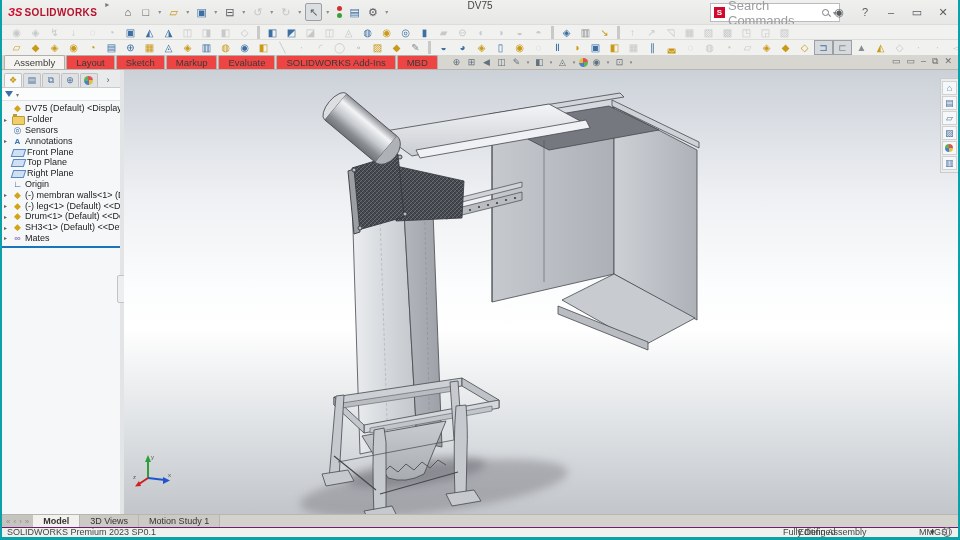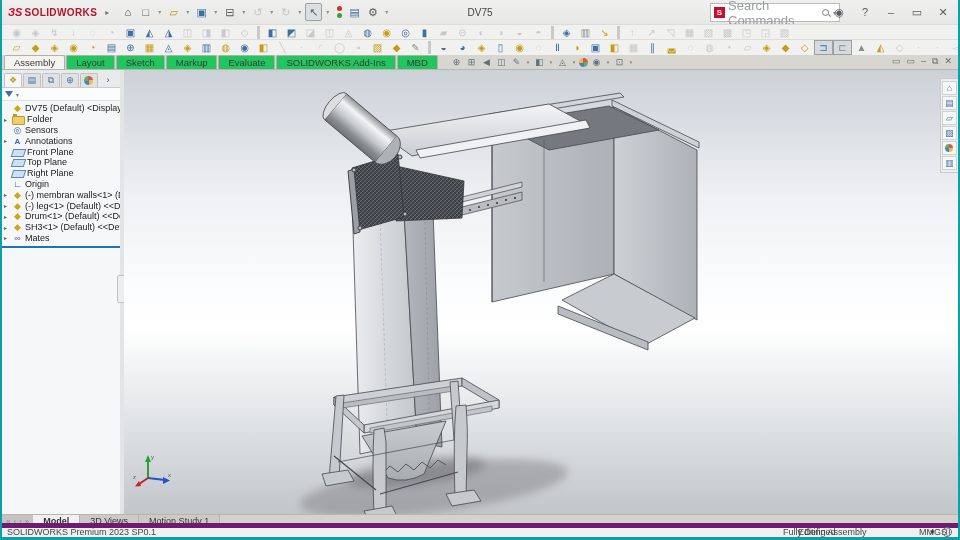--- a/index.html
+++ b/index.html
@@ -1,20 +1,20 @@
 <!DOCTYPE html>
 <html><head>
 <meta charset="utf-8">
 <style>
   html,body{margin:0;padding:0;background:#555;}
   #win{position:relative;width:960px;height:540px;background:#eef0ef;overflow:hidden;
        font-family:"Liberation Sans",sans-serif;font-size:10px;color:#333;
        border-left:2px solid #0aa2a8;border-right:2px solid #0aa2a8;box-sizing:border-box;}
   
-  #titlebar{position:absolute;left:0;top:0;right:0;height:24px;background:linear-gradient(#f0f0ee,#e7e7e5);display:flex;align-items:center;}
+  #titlebar{position:absolute;left:0;top:0;right:0;height:24px;background:linear-gradient(#f0f0ee,#e7e7e5);display:flex;}
   #logo{display:flex;align-items:center;margin-left:6px;}
   #logo .ds{color:#cf0a2c;font-weight:bold;font-style:italic;font-size:11px;margin-right:2px;}
   #logo .bw{color:#b5122c;font-weight:bold;font-size:10px;letter-spacing:.4px;}
   .menu-arrow{color:#777;font-size:8px;margin:0 10px 0 8px;}
   #qa{display:flex;align-items:center;gap:1px;}
   .qi{display:inline-block;min-width:15px;text-align:center;font-size:11px;line-height:16px;height:16px;color:#5a5d60;border:1px solid transparent;border-radius:2px;}
   .qi[data-c="b"]{color:#3c70a4;}
   .qi[data-c="y"]{color:#c99a17;}
   .qi[data-c="d"]{color:#c2c4c6;}
   .qi[data-c="car"]{color:#8a8d90;font-size:6px;min-width:7px;}
@@ -37,21 +37,21 @@
   #tb1{top:24px;height:15px;}
   #tb2{top:39px;height:15px;border-bottom:1px solid #cfcfcd;}
   .ti{display:inline-block;min-width:17px;text-align:center;font-size:10px;line-height:13px;height:13px;color:#8a8d90;border:1px solid transparent;}
   .ti[data-c="b"]{color:#3c70a4;}
   .ti[data-c="y"]{color:#c99a17;}
   .ti[data-c="d"]{color:#c6c8ca;}
   .ti[data-s="sep"]{min-width:1px;width:1px;height:11px;background:#c9c9c7;margin:0 3px;}
   .ti[data-s="pressed"]{background:#d6dadd;border-color:#9aa0a6;}
   
   #tabbar{position:absolute;left:0;right:0;top:55px;height:14px;background:#d8d6d0;border-bottom:1px solid #b8b6b0;display:flex;align-items:center;}
-  .ctab{background:#22c55e;border:1px solid #b2b0aa;border-bottom:none;padding:1px 9px 1px 9px;margin-right:1px;font-size:9.5px;color:#3a3a3a;border-radius:2px 2px 0 0;}
+  .ctab{background:#ef4444;border:1px solid #b2b0aa;border-bottom:none;padding:1px 9px 1px 9px;margin-right:1px;font-size:9.5px;color:#3a3a3a;border-radius:2px 2px 0 0;}
   .ctab[data-s="active"]{background:#f5f4f1;}
   #cmdtabs{display:flex;margin-left:2px;}
   #headsup{position:absolute;left:448px;top:1px;display:flex;align-items:center;gap:2px;}
   .hi{display:inline-block;min-width:13px;text-align:center;font-size:9px;color:#5f727e;line-height:12px;}
   .hi[data-c="car"]{color:#7a7d80;font-size:5px;min-width:6px;}
   .hi[data-c="ball"]{width:9px;height:9px;border-radius:50%;background:conic-gradient(#e05252 0 25%,#62b15a 0 50%,#4a7fd0 0 75%,#e0c23f 0);min-width:9px;}
   #docctl{position:absolute;right:6px;top:1px;display:flex;gap:6px;color:#6a6d70;font-size:9px;}
   
   #main{position:absolute;left:0;top:70px;right:0;bottom:25px;}
   #ftree{position:absolute;left:0;top:0;width:118px;bottom:0;background:#f6f7f8;border-right:1px solid #c9cbcd;}
@@ -89,21 +89,21 @@
   .tpi{width:13px;height:12px;text-align:center;font-size:9px;line-height:12px;color:#4a6f9e;background:#f6f7f8;border:1px solid #cfd1d3;}
   .tpi[data-c="home"]{color:#3a6fb0;}
   .tpi[data-c="ball"]{position:relative;}
   .tpi[data-c="ball"]::before{content:"";position:absolute;left:2px;top:2px;width:8px;height:8px;border-radius:50%;background:conic-gradient(#e05252 0 25%,#e0c23f 0 50%,#4a7fd0 0 75%,#62b15a 0);}
   
   #bottombar{position:absolute;left:0;right:0;bottom:12px;height:13px;background:#d4d2cc;border-top:1px solid #b8b6b0;display:flex;align-items:stretch;}
   #scrollbtns{display:flex;align-items:center;background:#c6c4be;padding:0 4px;gap:3px;color:#8a8d90;font-size:8px;}
   .btab{padding:0 10px;font-size:9px;line-height:12px;color:#333;border-right:1px solid #b8b6b0;background:#cccac4;}
   .btab[data-s="active"]{background:#f2f1ee;font-weight:bold;}
   
-  #statusbar{position:absolute;left:0;right:0;bottom:3px;height:9px;background:#f0f0ee;border-top:5px solid #701a75;font-size:9px;color:#444;}
+  #statusbar{position:absolute;left:0;right:0;bottom:3px;height:9px;background:#f0f0ee;border-top:1px solid #701a75;font-size:9px;color:#444;}
   #statusbar span{position:absolute;top:-1px;white-space:nowrap;}
   #sb-product{left:5px;}
   #sb-status{left:745px;padding-left:36px;}
   #sb-mode{left:752px;padding-left:44px;}
   #sb-units{left:917px;}
   #sb-dash{left:928px;}
   #sb-globe{left:940px;width:8px;height:8px;border:1px solid #6a6d70;border-radius:50%;top:0px;}
   #sb-globe::before{content:"";position:absolute;left:3px;top:0;width:2px;height:8px;border-left:1px solid #6a6d70;border-right:1px solid #6a6d70;border-radius:50%;}
   #tealstrip{position:absolute;left:0;right:0;bottom:0;height:3px;background:#0aa2a8;}
 </style>

